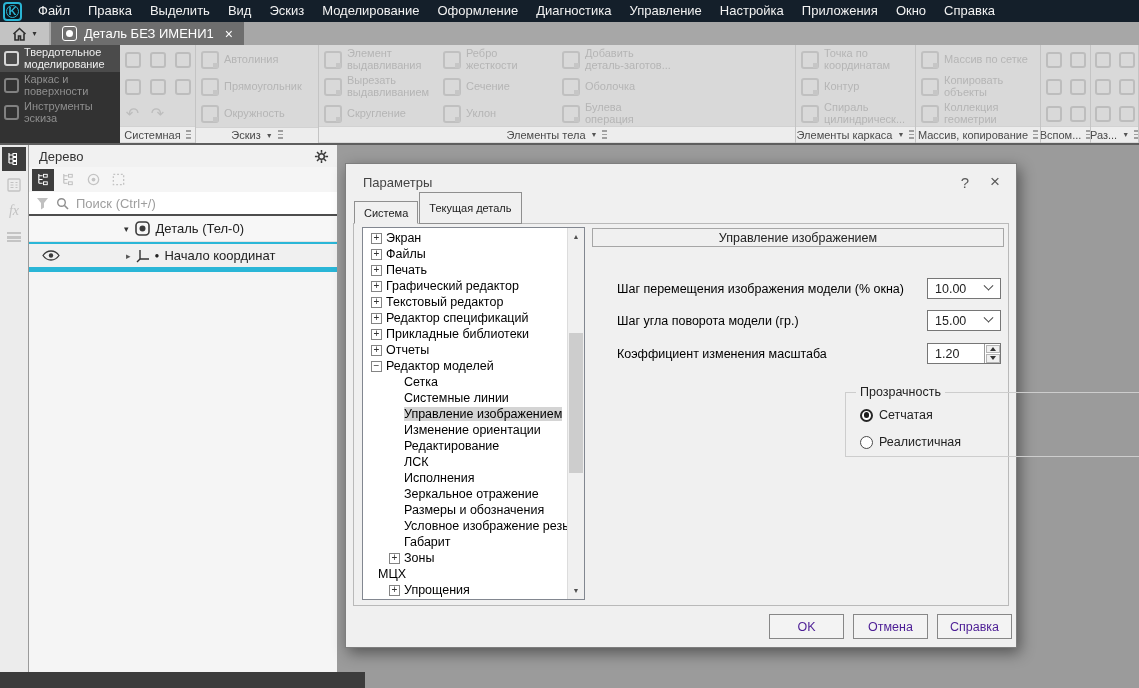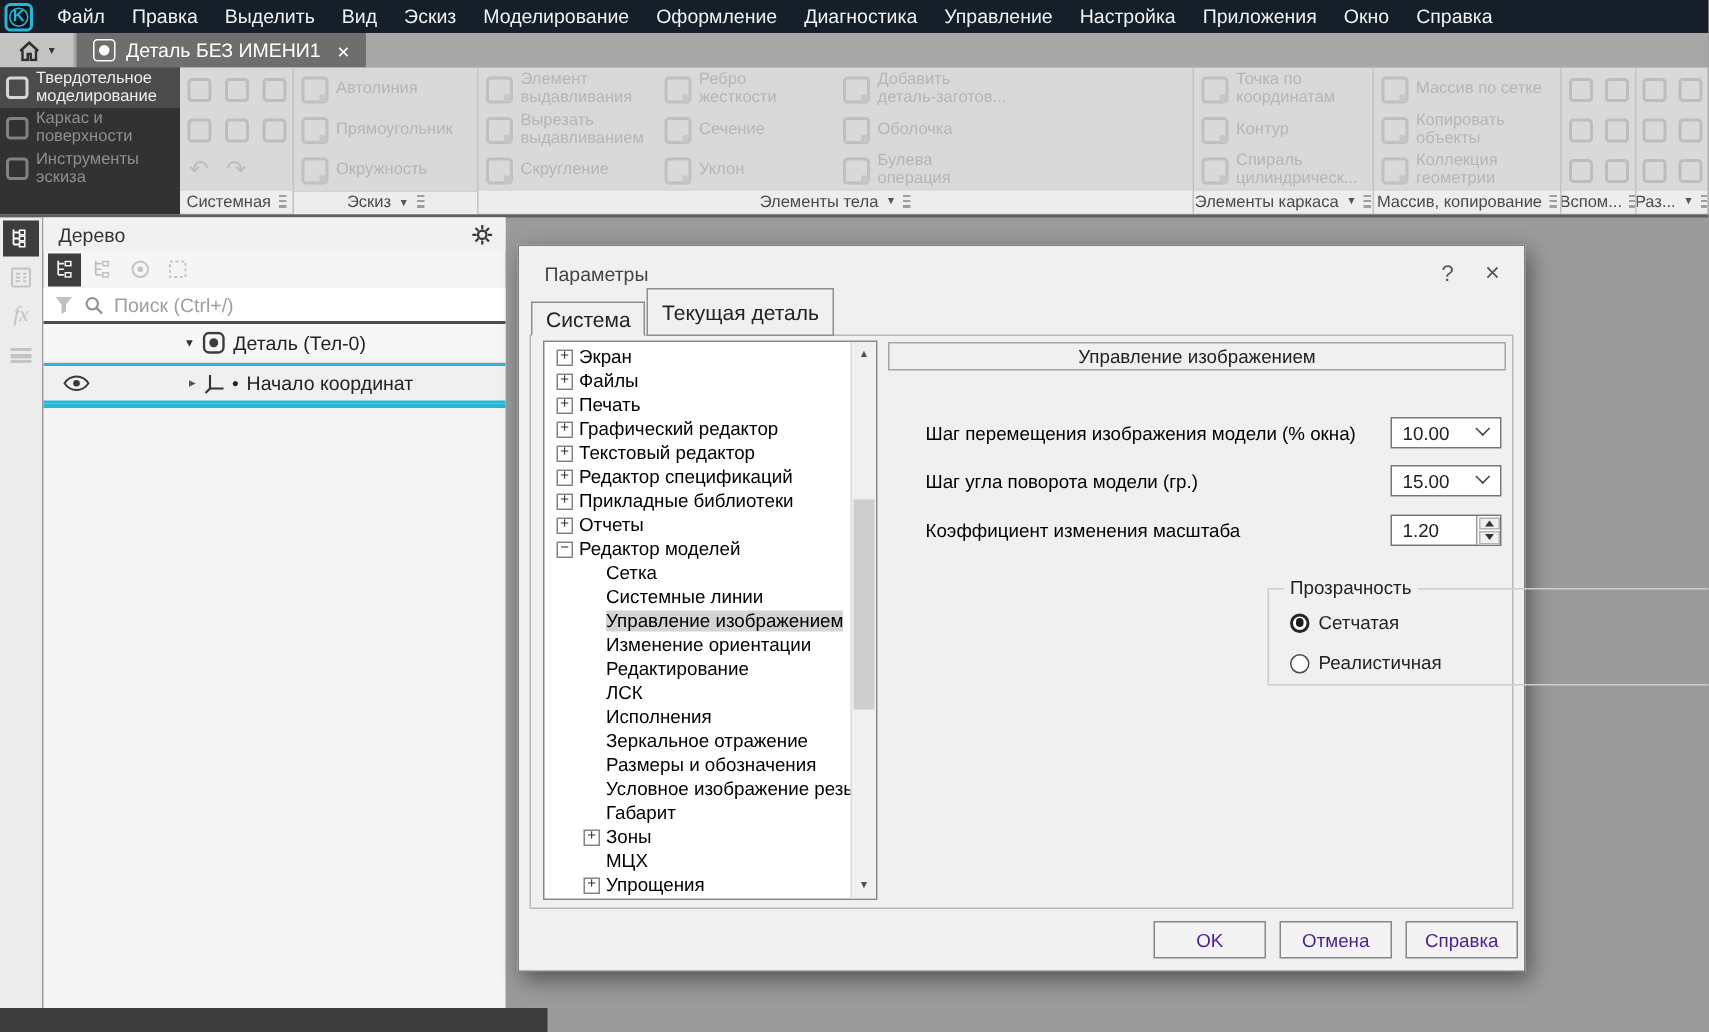--- a/index.html
+++ b/index.html
@@ -69,21 +69,21 @@
   .caret-right { font-size:9px; color:#555; }
   .bullet { font-size:8px; color:#222; }
   #bottom-dark-bar { position:absolute; left:0; top:672px; width:365px; height:16px; background:#3c3c3c; }
 
   
   #dialog { position:absolute; left:345px; top:163px; width:672px; height:485px; background:#f0f0f0; border:1px solid #7e7e7e; box-shadow:3px 5px 14px rgba(0,0,0,.45); }
   #dlg-titlebar { height:36px; display:flex; align-items:center; padding-left:17px; }
   #dlg-title { flex:1; font-size:13px; color:#444; }
   .dlg-sys-btn { width:30px; text-align:center; color:#5a5a5a; font-size:15px; }
   #dlg-tabs { display:flex; align-items:flex-end; height:23px; padding-left:8px; position:relative; z-index:2; }
-  .dlg-tab { font-size:14px; padding:0 9px; background:#f0f0f0; border:1px solid #8f8f8f; margin-bottom:-1px; display:flex; align-items:center; }
+  .dlg-tab { font-size:11px; padding:0 9px; background:#f0f0f0; border:1px solid #8f8f8f; margin-bottom:-1px; display:flex; align-items:center; }
   .dlg-tab.active { height:23px; border-bottom:1px solid #f0f0f0; }
   .dlg-tab.inactive { height:32px; margin-left:1px; }
   #dlg-page { position:absolute; left:7px; top:59px; width:656px; height:383px; border:1px solid #b9b9b9; background:#f0f0f0; }
 
   
   #dlg-tree { position:absolute; left:8px; top:3px; width:223px; height:373px; background:#fff; border:1px solid #828790; overflow:hidden; }
   #dlg-tree-rows { position:absolute; left:0; top:2px; right:17px; }
   .trow { height:16px; display:flex; align-items:center; gap:4px; font-size:12.5px; color:#000; white-space:nowrap; }
   .expbox { width:11px; height:11px; flex:none; border:1px solid #848484; background:#fff; display:flex; align-items:center; justify-content:center; font-size:10px; line-height:1; color:#333; }
   .exp-spacer { width:11px; flex:none; }
@@ -481,21 +481,21 @@
             <span class="lbl">Условное изображение резьбы</span>
           </div>
           <div class="trow" style="padding-left: 26px;">
             <span class="exp-spacer"></span>
             <span class="lbl">Габарит</span>
           </div>
           <div class="trow" style="padding-left: 26px;">
             <span class="expbox">+</span>
             <span class="lbl">Зоны</span>
           </div>
-          <div class="trow" style="padding-left: 26px;">
+          <div class="trow" style="">
             <span class="exp-spacer"></span>
             <span class="lbl">МЦХ</span>
           </div>
           <div class="trow" style="padding-left: 26px;">
             <span class="expbox">+</span>
             <span class="lbl">Упрощения</span>
           </div>
         </div>
       <div id="dlg-scroll">
         <div class="scroll-arrow">▲</div>

